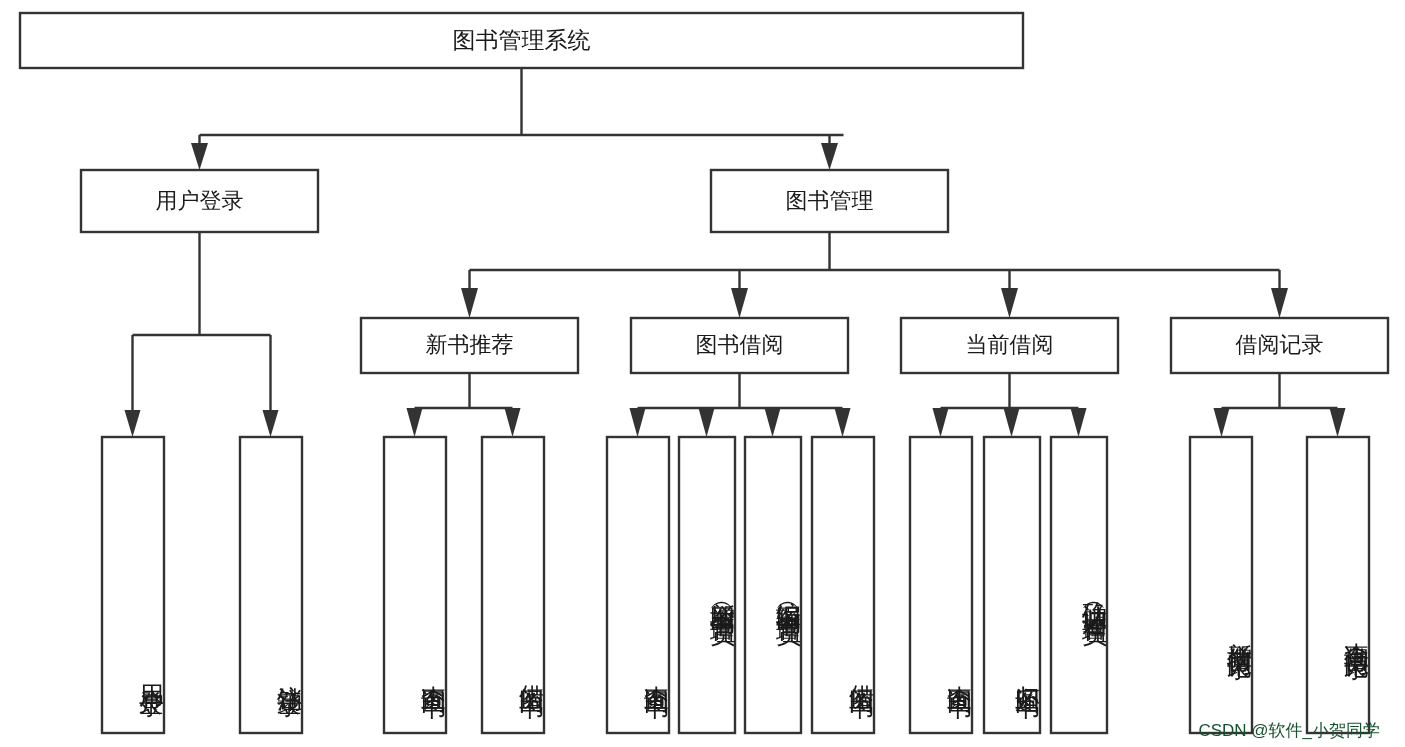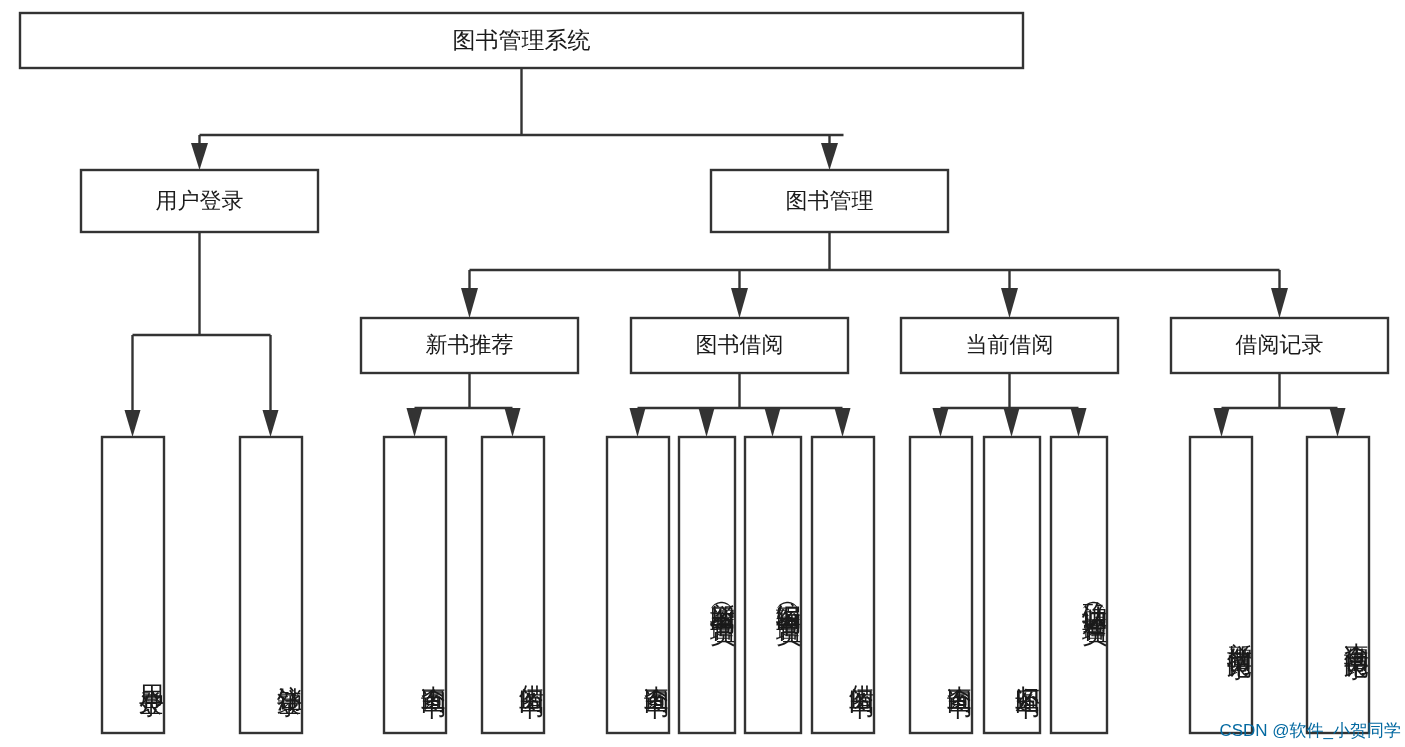--- a/index.html
+++ b/index.html
@@ -61,25 +61,25 @@
     font-family: "Liberation Sans", "DejaVu Sans", sans-serif;
     font-size: 25px;
     line-height: 1.0;
     color: #1a1a1a;
     letter-spacing: 3px;
     white-space: nowrap;
     pointer-events: none;
   }
   .watermark {
     position: absolute;
-    right: 4px;
+    right: 25px;
     bottom: 5px;
     font-family: "Liberation Sans", "DejaVu Sans", sans-serif;
     font-size: 17px;
-    color: #0369a1;
+    color: #14532d;
     white-space: nowrap;
   }
 </style>
 </head>
 <body>
 
 <div id="diagram-root">
 
   <svg id="flowchart" viewBox="0 0 1405 747">
 

